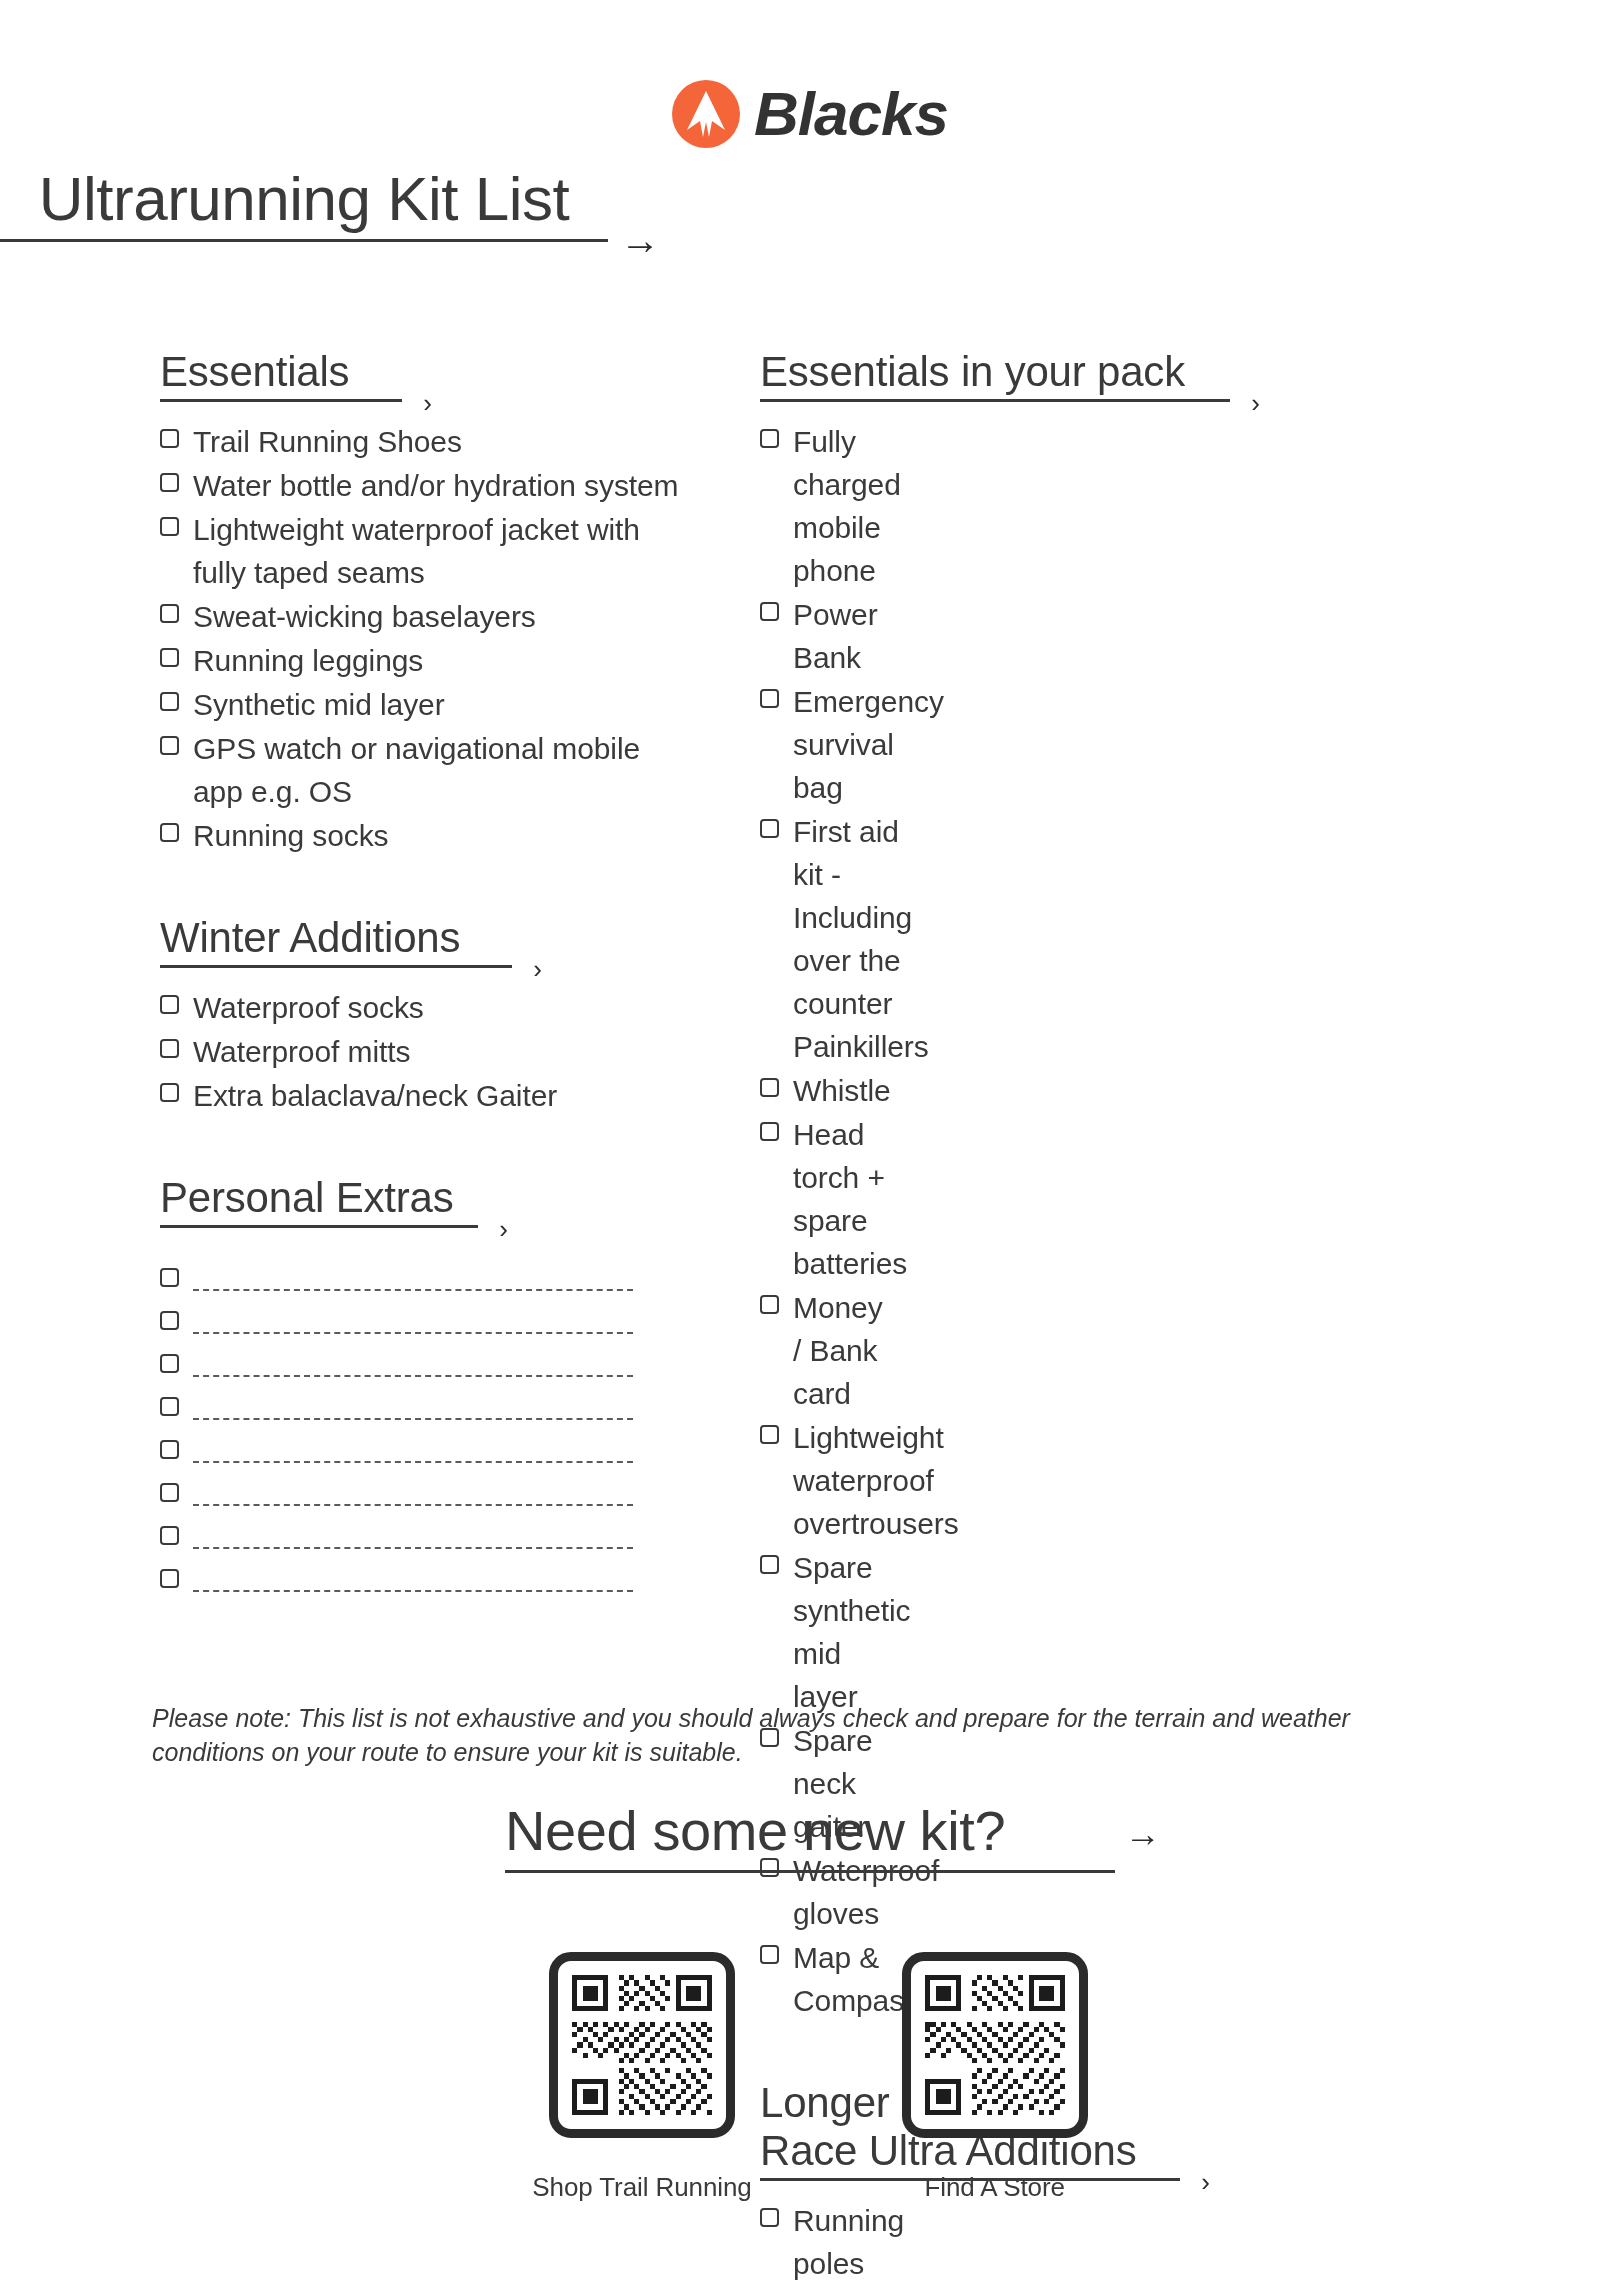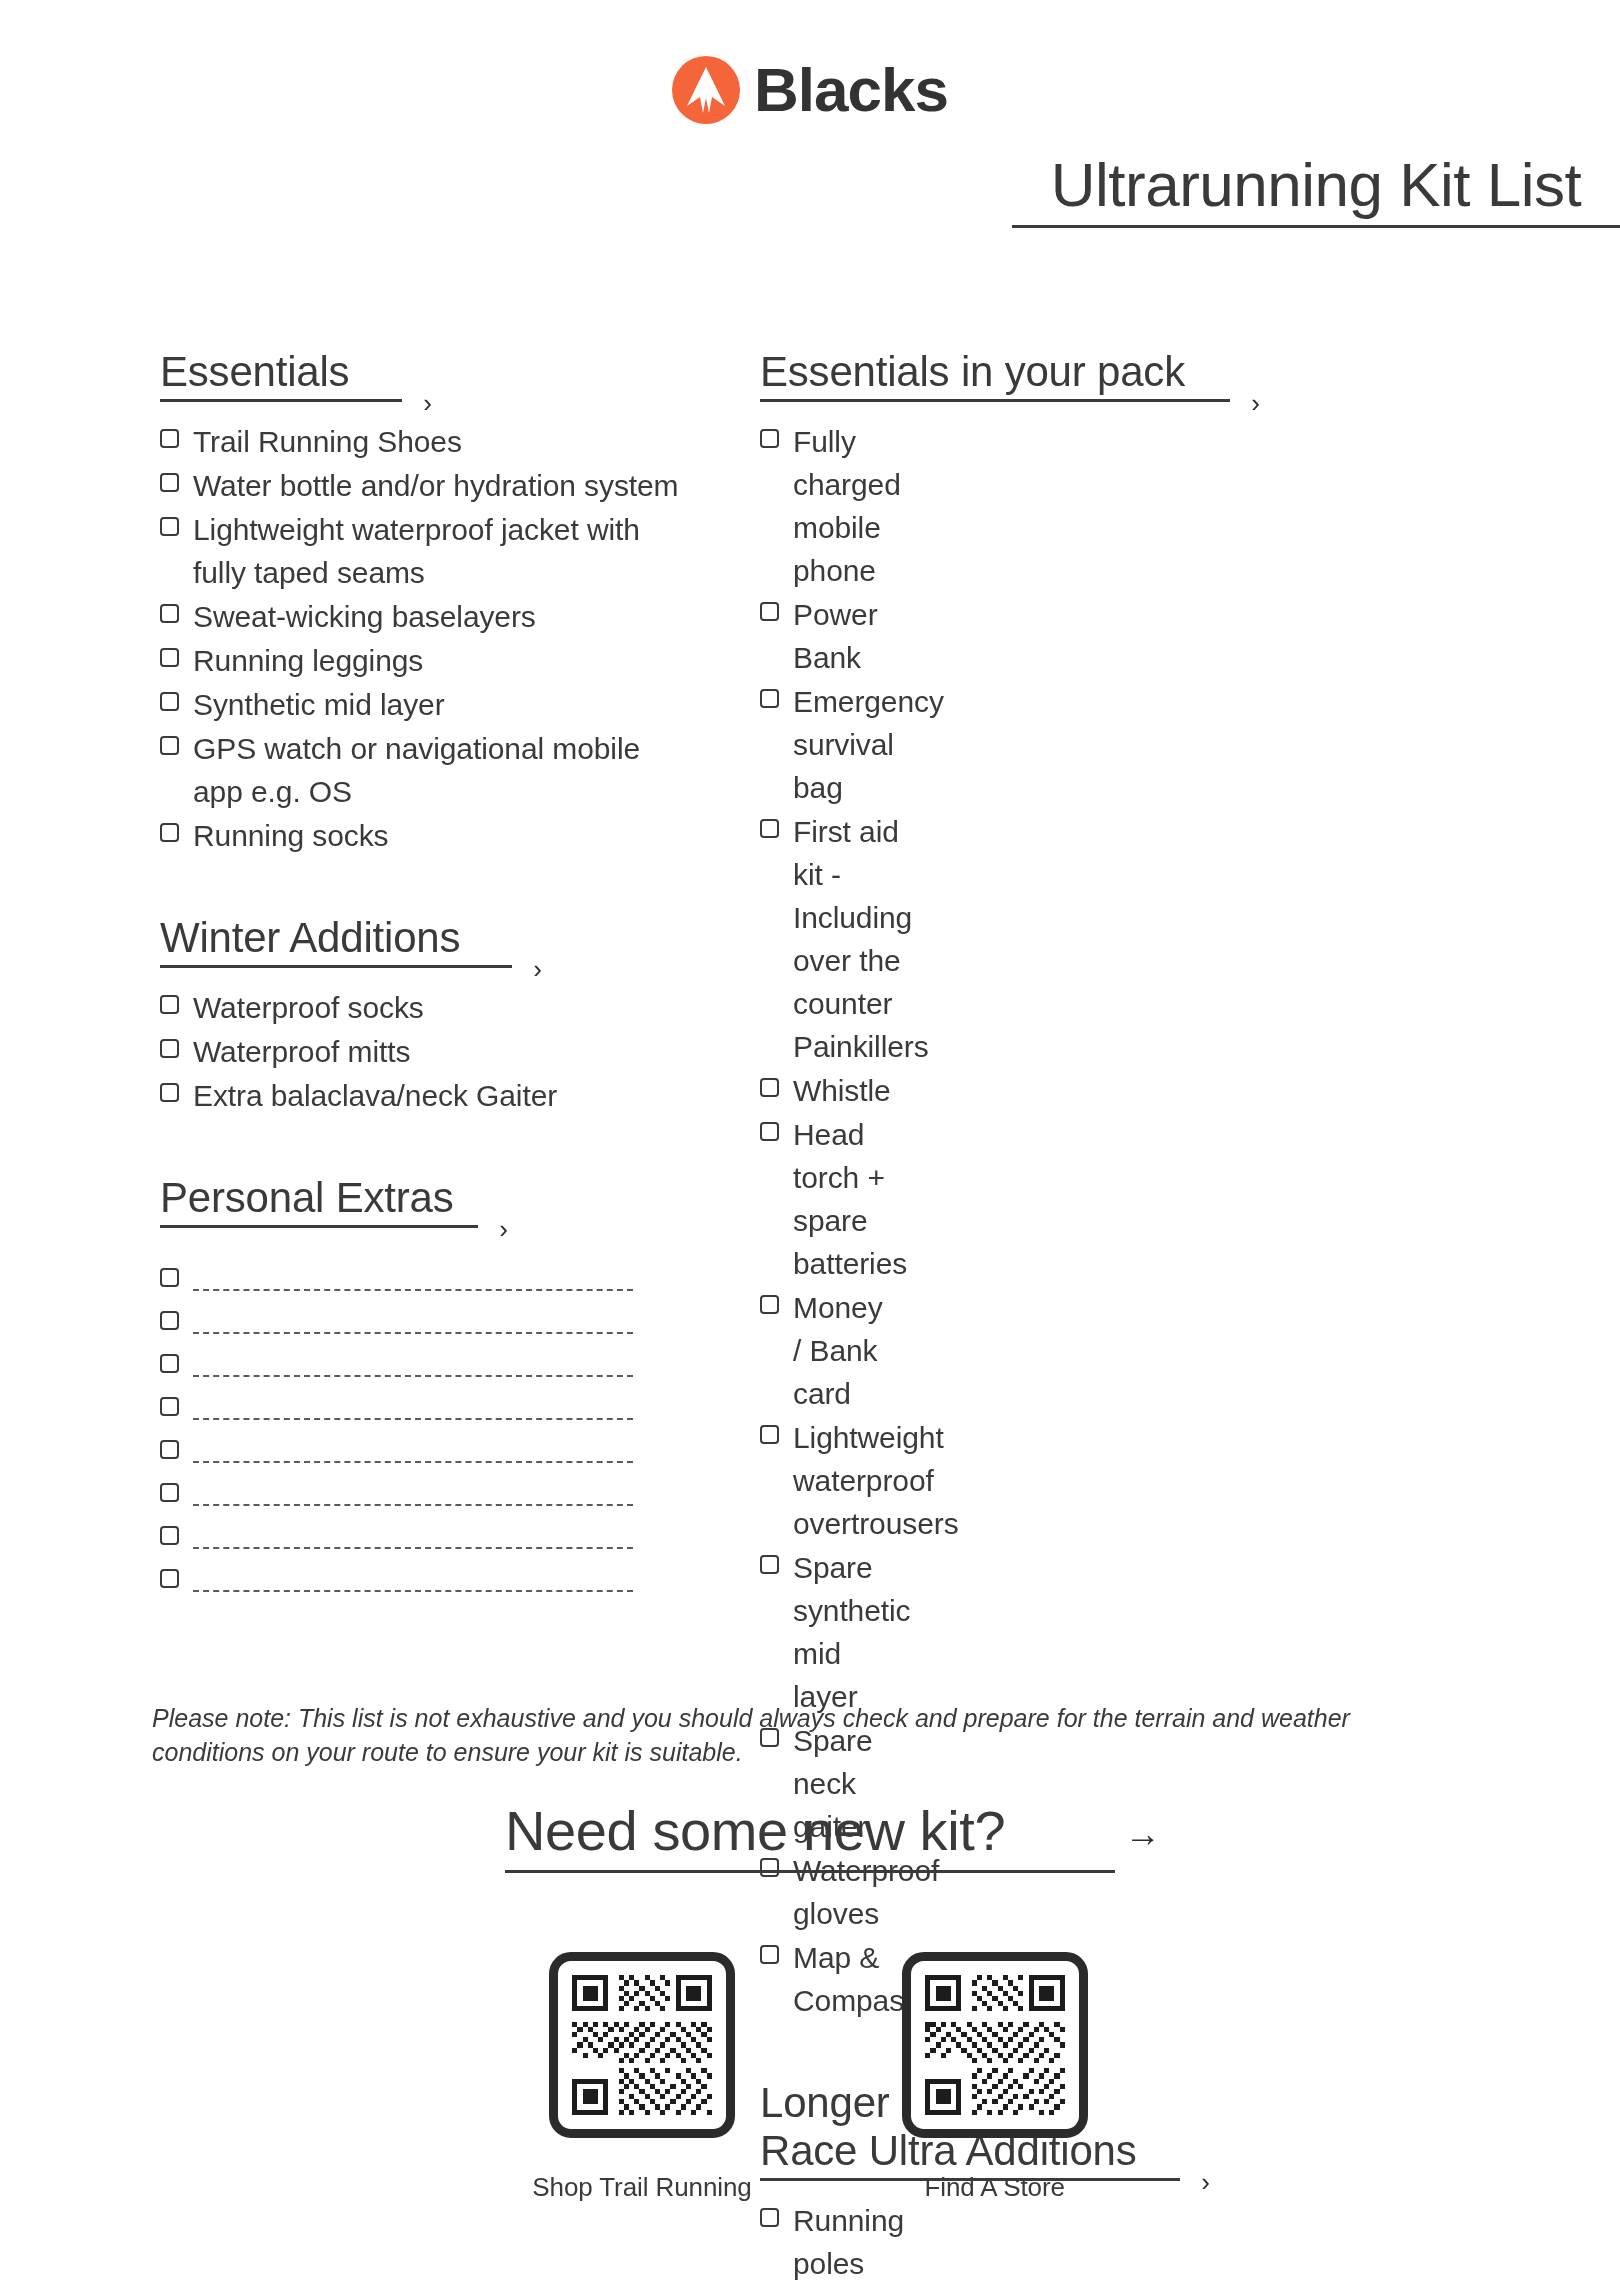--- a/index.html
+++ b/index.html
@@ -13,35 +13,36 @@
     position: relative;
     overflow: hidden;
   }
 
   
   .brand-row {
     display: flex;
     align-items: center;
     justify-content: center;
     gap: 14px;
-    padding-top: 56px;
+    padding-top: 80px;
+    font-style: italic;
   }
   .brand-logo { width: 68px; height: 68px; display: block; }
   .brand-name {
     font-size: 62px;
     font-weight: bold;
     letter-spacing: -1px;
     color: #333333;
     line-height: 1;
   }
 
   .doc-title-wrap {
-    margin-top: 28px;
+    margin-top: 18px;
     display: flex;
-    justify-content: flex-end;
+    justify-content: flex-start;
   }
   .doc-title-inner { position: relative; }
   .doc-title {
     font-size: 62px;
     font-weight: 400;
     color: #3a3a3a;
     line-height: 1.08;
     letter-spacing: -0.5px;
     text-align: center;
     padding: 0 8px;

